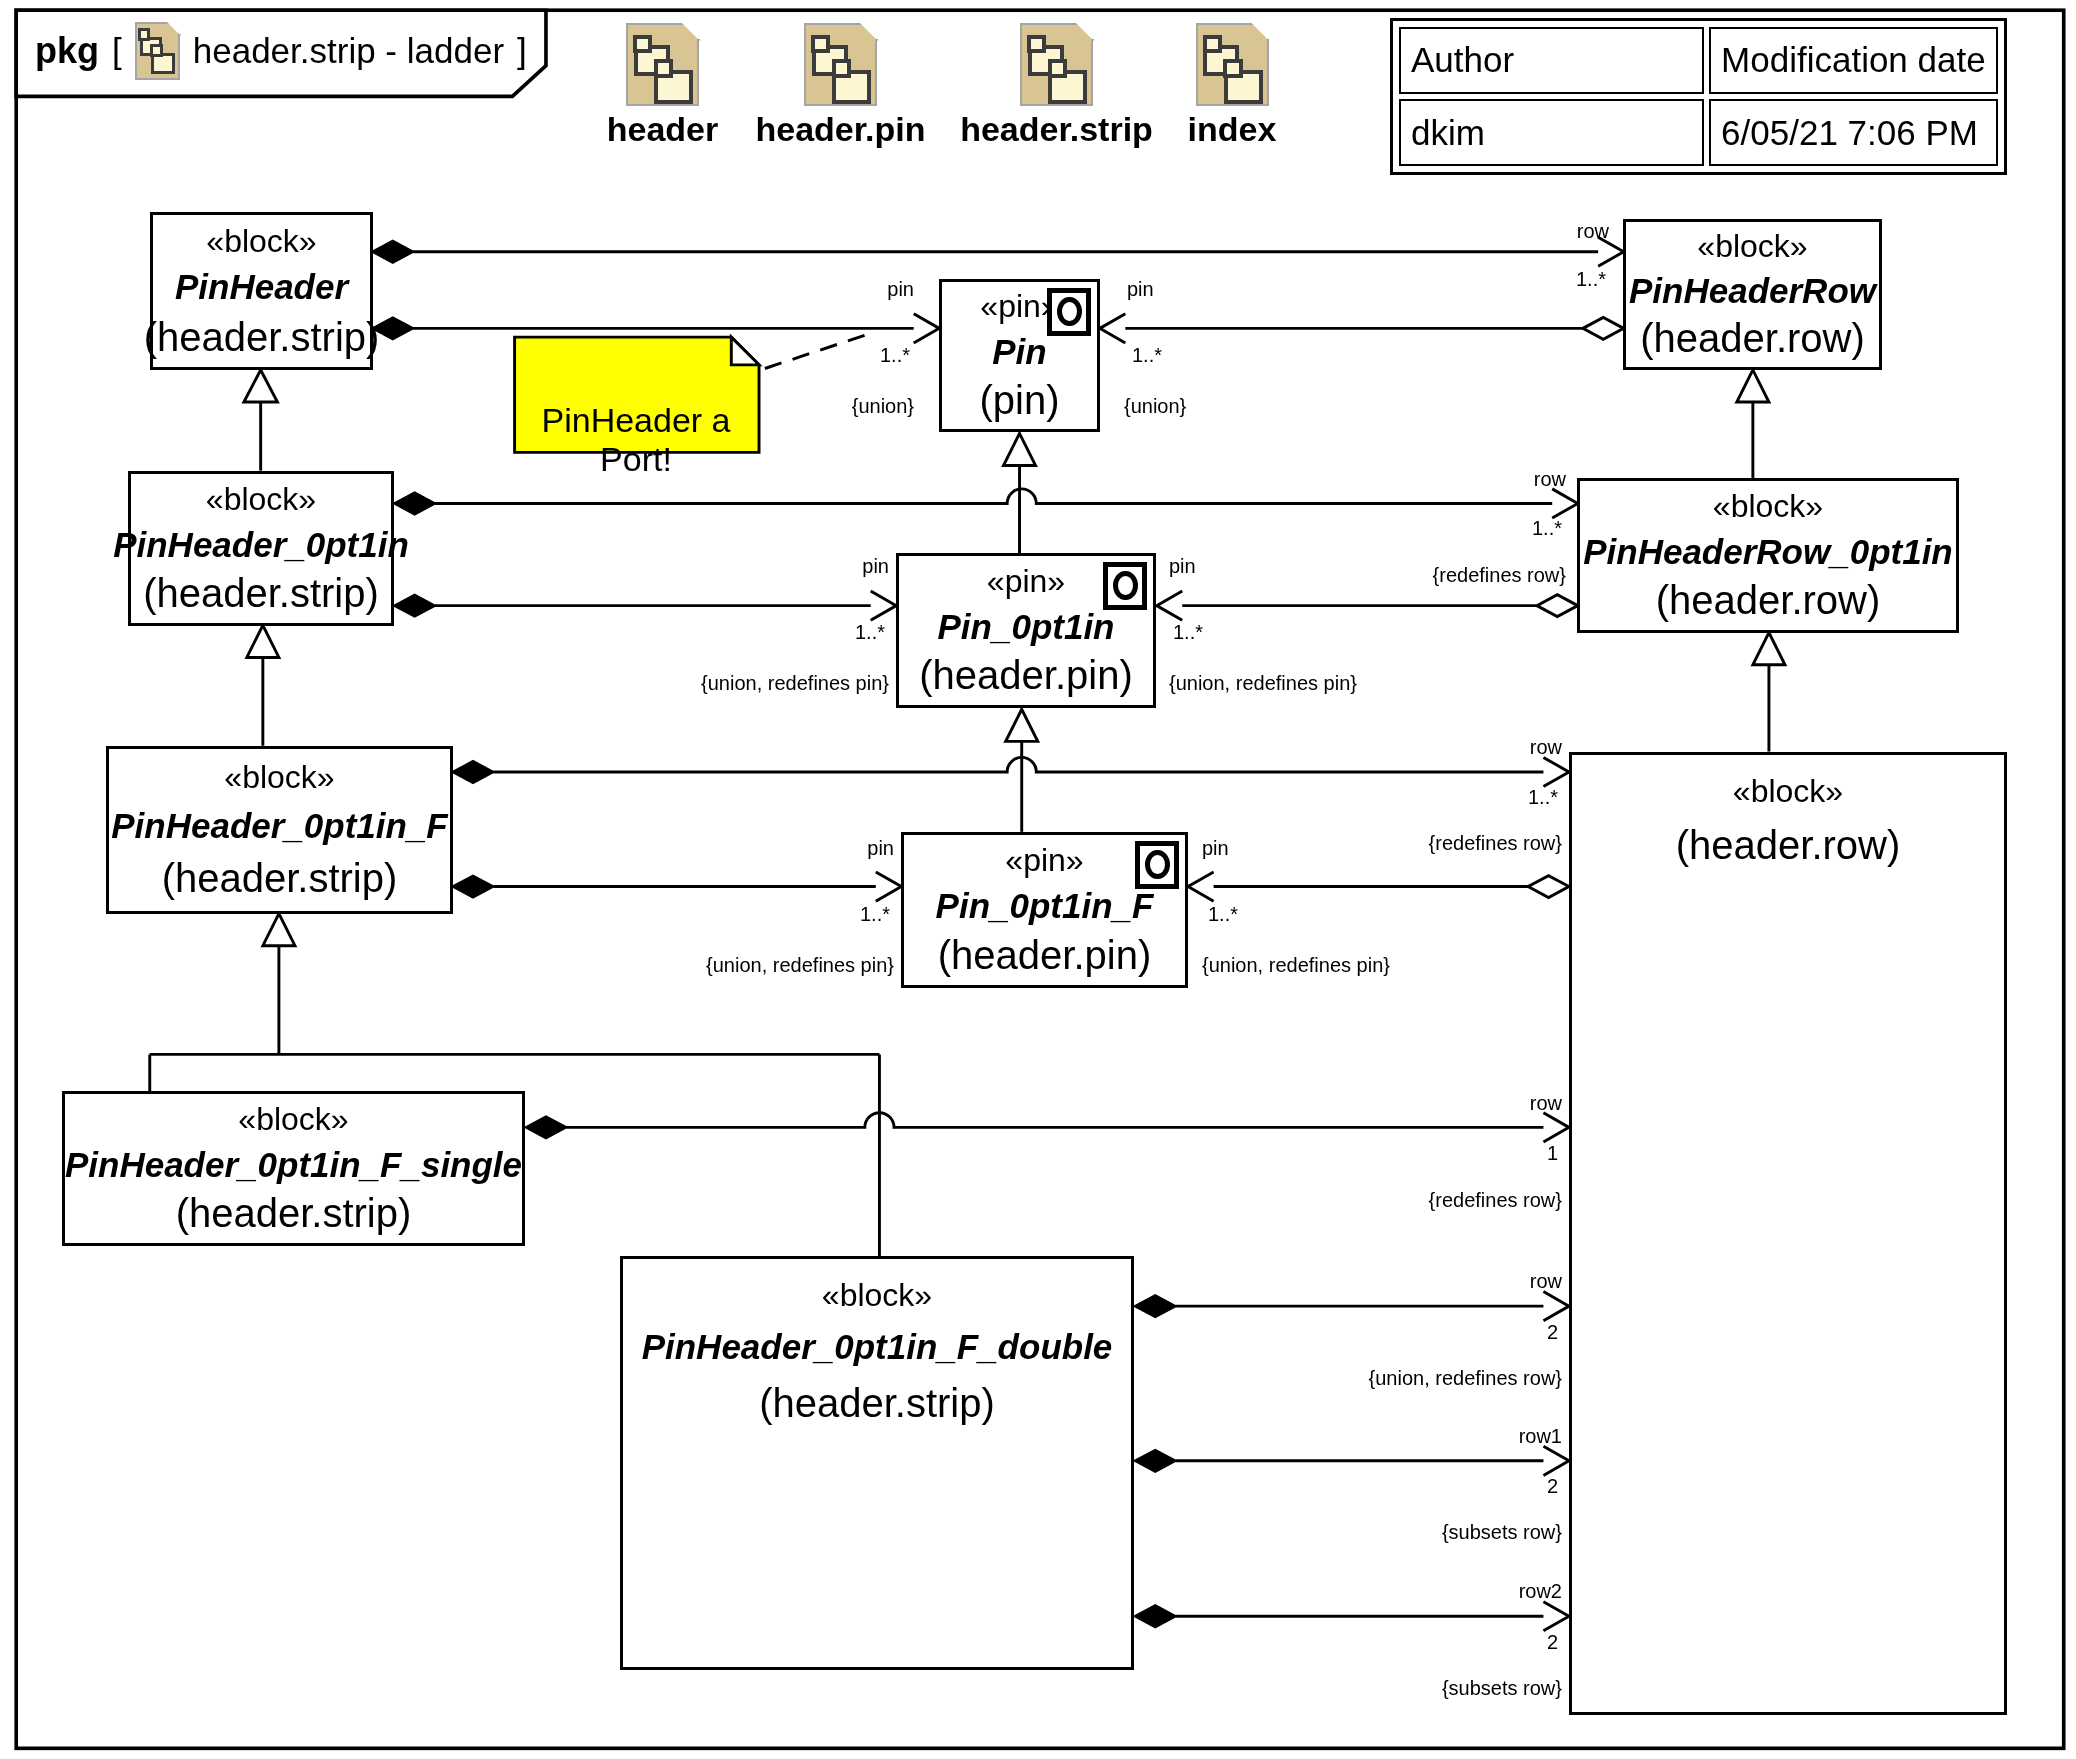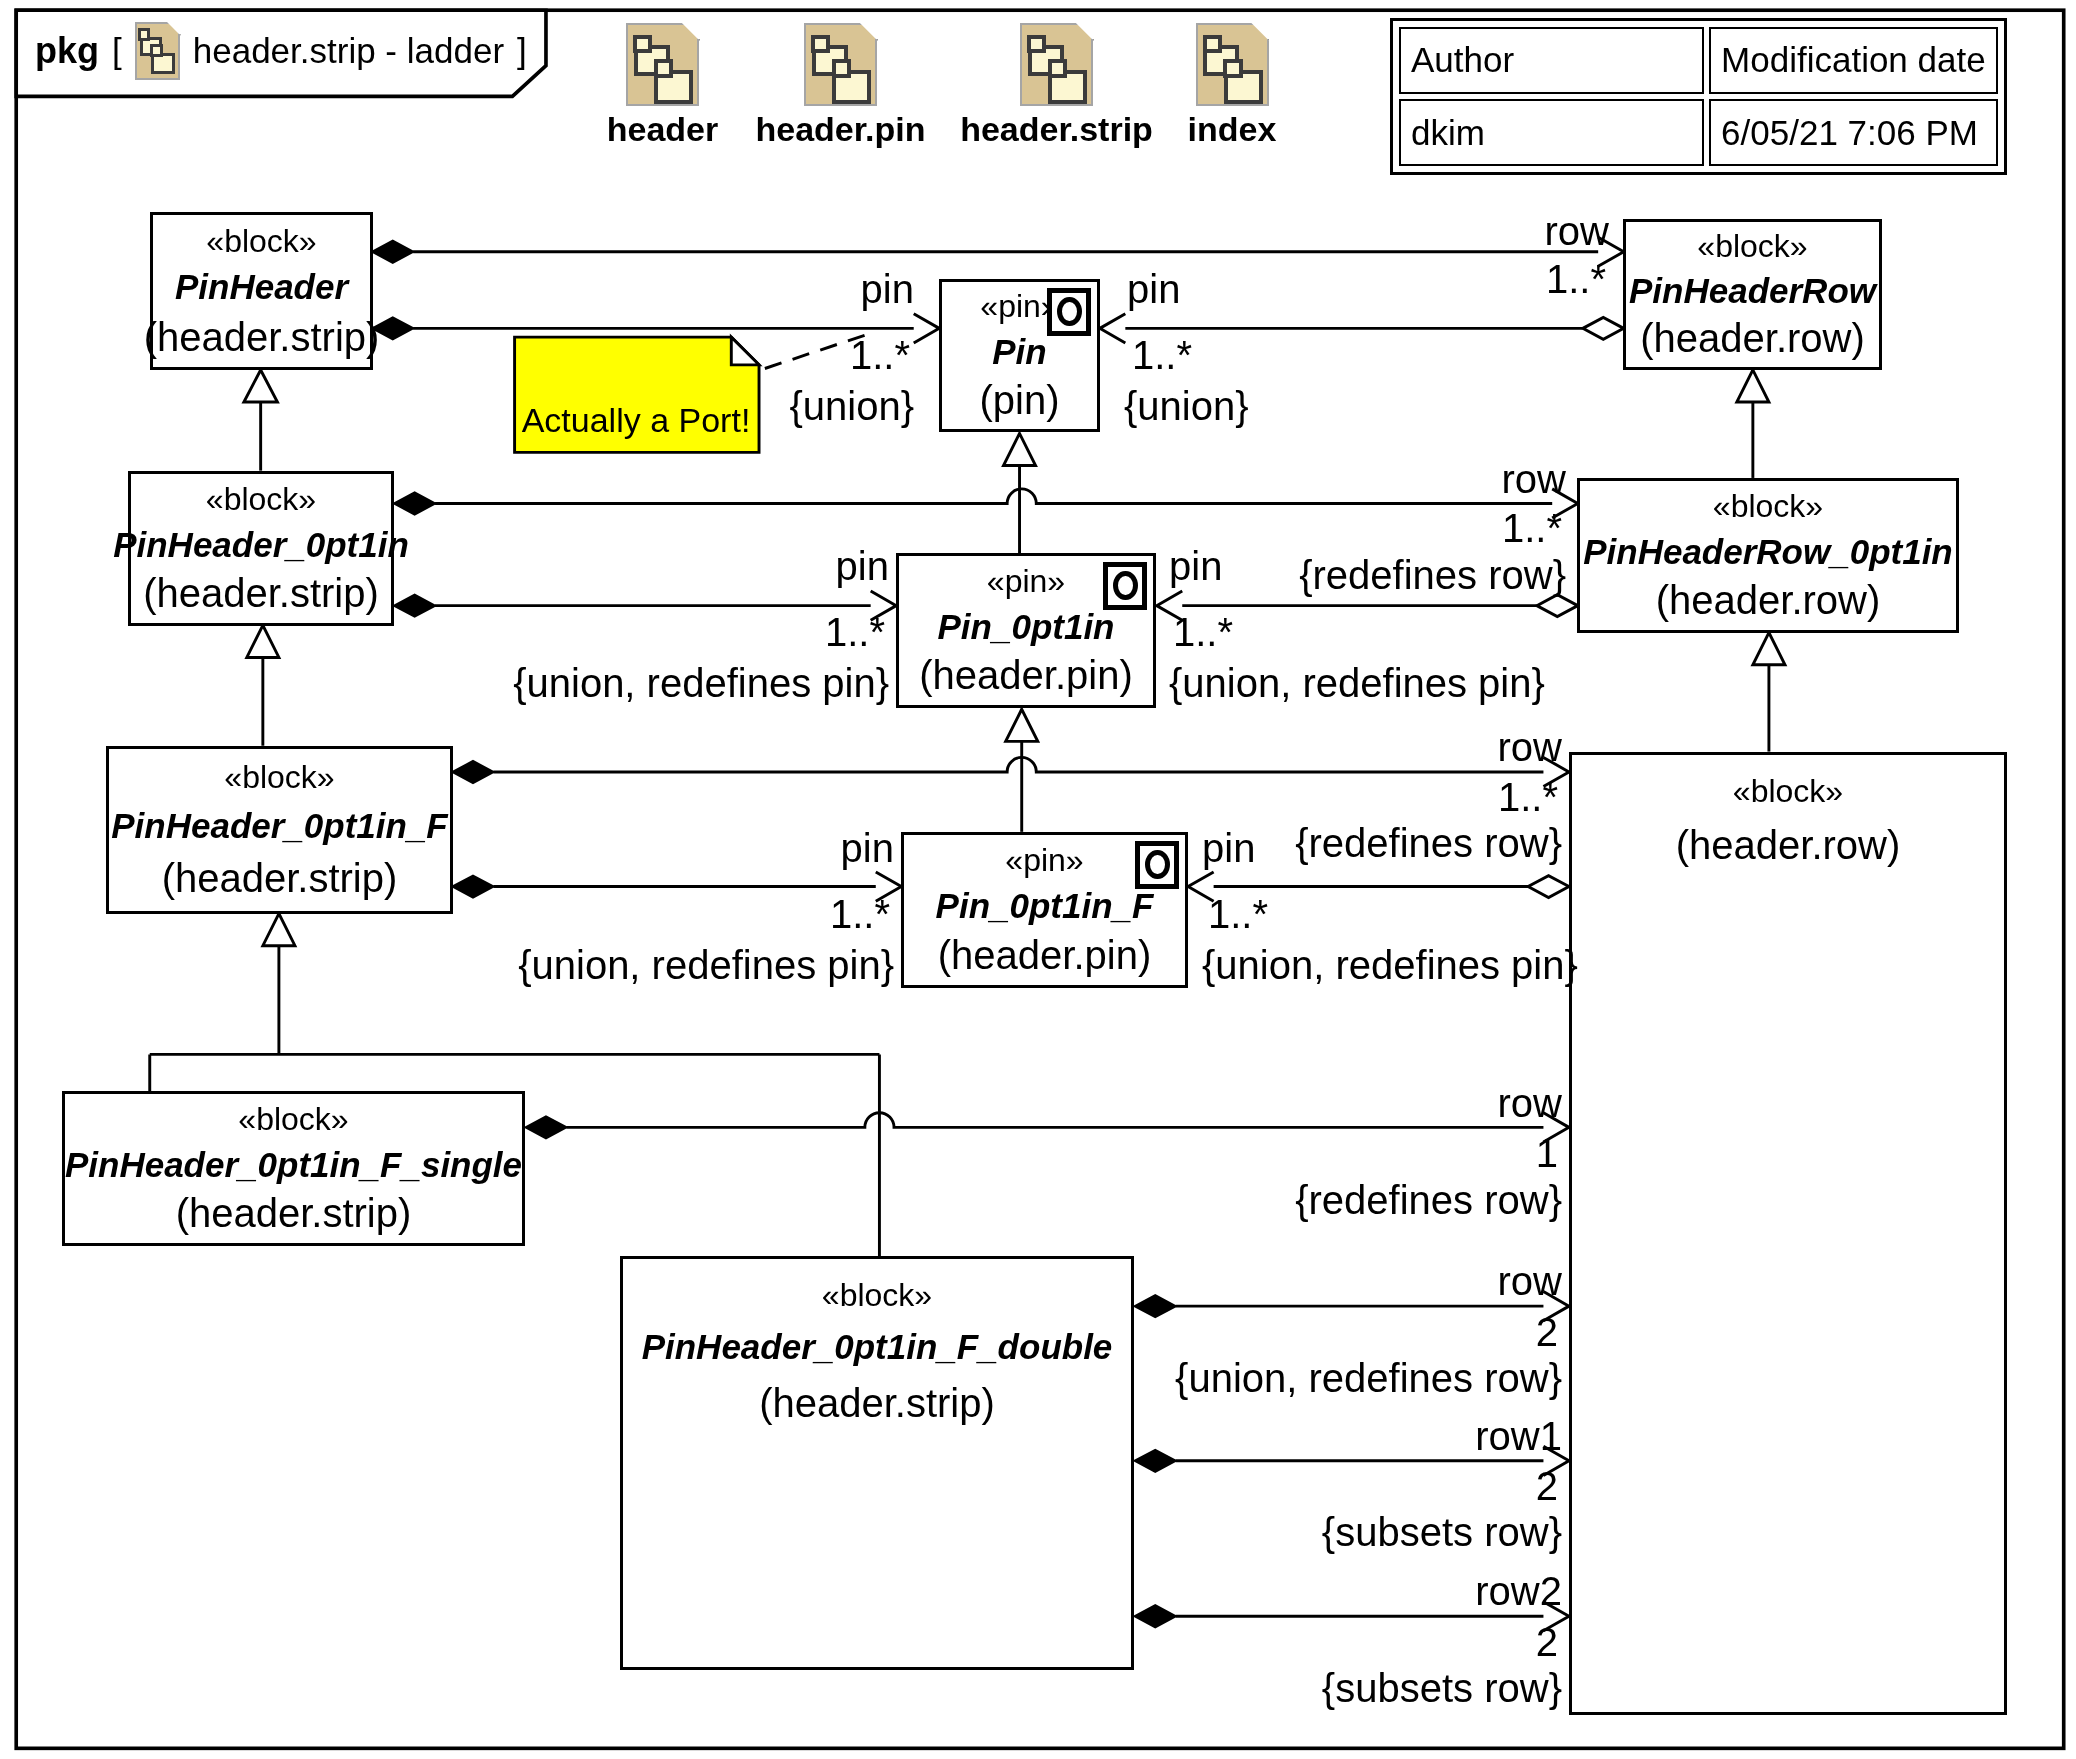--- a/index.html
+++ b/index.html
@@ -65,21 +65,21 @@
   }
   .port-circle{width:14.6px;height:19px;border:5.8px solid #000;border-radius:50%;background:#fff;}
 
   
   .note-text{
     position:absolute;left:514px;top:401px;width:244px;text-align:center;
     font-size:34px;z-index:4;
   }
 
   
-  .lbl{position:absolute;font-size:40px;white-space:nowrap;z-index:4;line-height:38px;}
+  .lbl{position:absolute;font-size:20px;white-space:nowrap;z-index:4;line-height:38px;}
   .lbl.r{text-align:right;}
 </style>
 </head>
 <body>
 
 <div id="canvas">
 
   <svg class="layer" width="2077" height="1760" viewBox="0 0 2846 2412">
 
     <rect x="22" y="14" width="2806" height="2382" fill="none" stroke="#000" stroke-width="5"></rect>
@@ -209,21 +209,21 @@
     <div class="palette-label">index</div>
   </div>
 
   <div class="info-table">
     <div class="info-cell">Author</div>
     <div class="info-cell">Modification date</div>
     <div class="info-cell">dkim</div>
     <div class="info-cell">6/05/21 7:06 PM</div>
   </div>
 
-  <div class="note-text">Actually a Port!</div>
+  <div class="note-text">PinHeader a Port!</div>
 
   <div class="block" style="left:150px;top:212px;width:223px;height:158px;">
     <div class="stereo">«block»</div>
     <div class="bname">PinHeader</div>
     <div class="bpkg">(header.strip)</div>
   </div>
 
   <div class="block pin-block" style="left:939px;top:279px;width:161px;height:153px;">
     <div class="port-icon">
         <div class="port-circle"></div>

